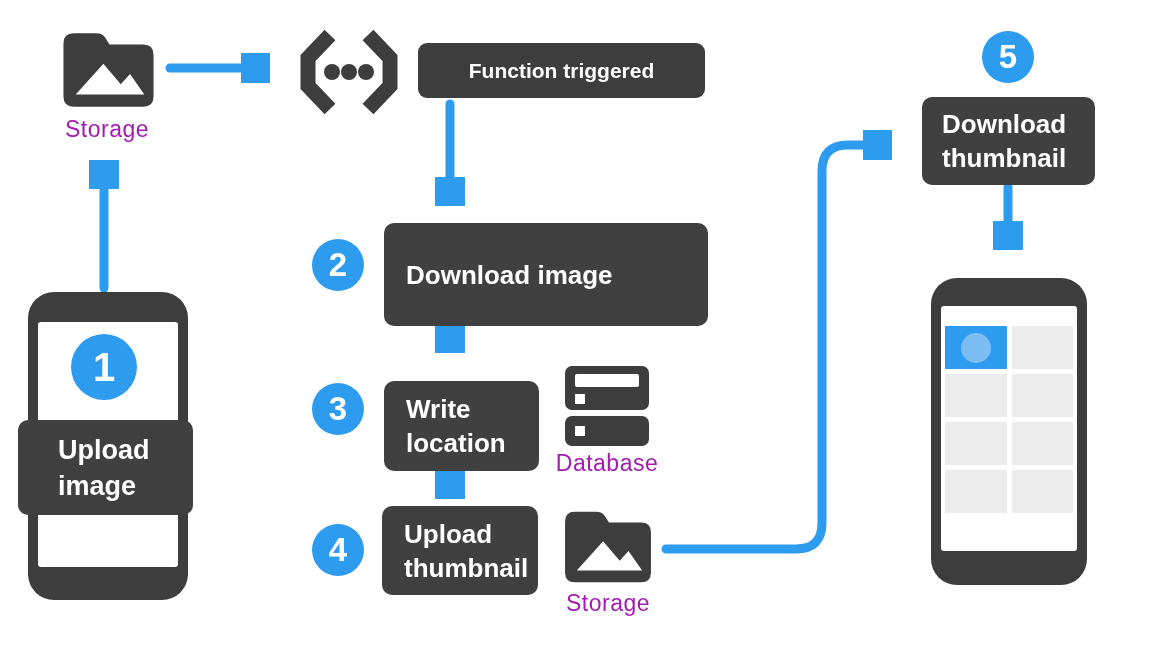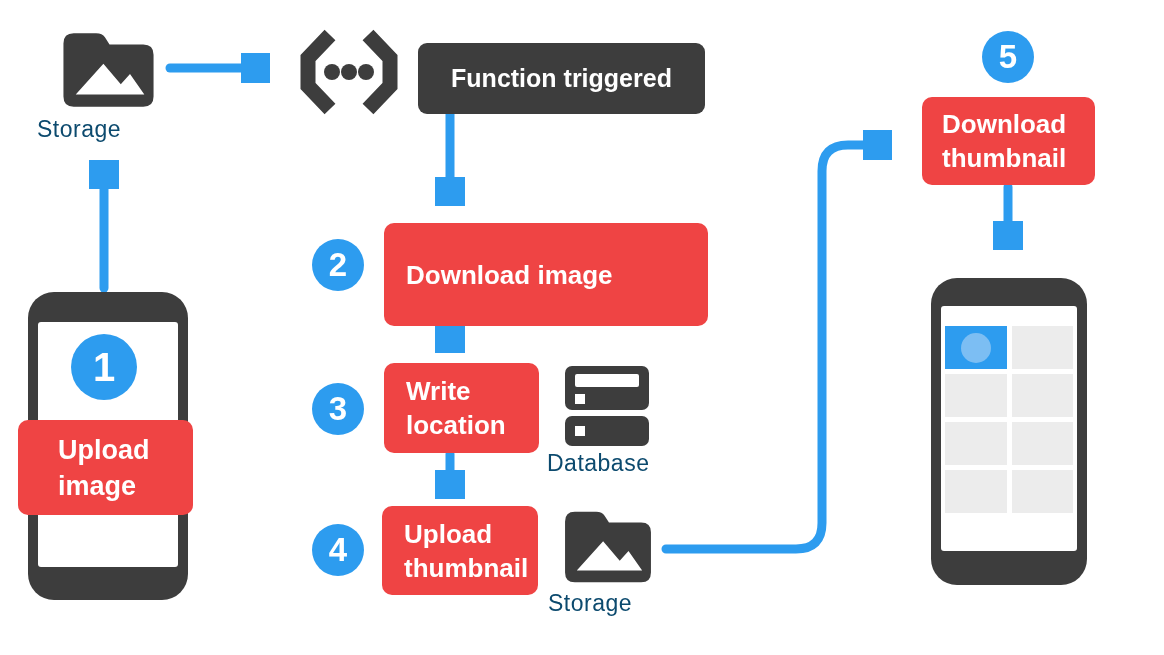--- a/index.html
+++ b/index.html
@@ -6,38 +6,38 @@
   .stage{
     position:relative;width:1164px;height:655px;background:#ffffff;
     font-family:"Liberation Sans", sans-serif;overflow:hidden;
   }
   .abs{position:absolute;}
   
   #arrows{position:absolute;left:0;top:0;width:1164px;height:655px;}
   #arrows path{stroke:#2d9cef;stroke-width:9;fill:none;stroke-linecap:round;}
   
   .icon-label{
-    color:#0c4a6e;font-size:23px;letter-spacing:0.5px;
+    color:#a21caf;font-size:23px;text-align:center;letter-spacing:0.5px;
   }
   
   .badge{
-    left:418px;top:43px;width:287px;height:71px;background:#3d3d3d;
+    left:418px;top:43px;width:287px;height:55px;background:#3d3d3d;
     border-radius:9px;display:flex;align-items:center;justify-content:center;
-    color:#ffffff;font-weight:bold;font-size:25px;
+    color:#ffffff;font-weight:bold;font-size:21px;
   }
   
   .step-circle{
     background:#2d9cef;border-radius:50%;color:#ffffff;font-weight:bold;
     display:flex;align-items:center;justify-content:center;
   }
   .c-sm{width:52px;height:52px;font-size:33px;}
   .c-lg{width:66px;height:66px;font-size:40px;}
   
   .step-box{
-    background:#ef4444;border-radius:10px;color:#ffffff;font-weight:bold;
+    background:#404040;border-radius:10px;color:#ffffff;font-weight:bold;
     font-size:26px;line-height:34px;display:flex;flex-direction:column;
     justify-content:center;box-sizing:border-box;
   }
   
   .phone{background:#3d3d3d;border-radius:26px;}
   .phone-screen{position:absolute;background:#ffffff;border-radius:3px;}
   .thumb-grid{
     position:absolute;left:4px;top:20px;width:128px;
     display:grid;grid-template-columns:1fr 1fr;gap:5px;
   }
@@ -85,21 +85,21 @@
   </div>
 
   <div class="abs badge">Function triggered</div>
 
   <div class="abs step-circle c-sm" style="left:312px;top:239px;">2</div>
   <div class="abs step-box" style="left:384px;top:223px;width:324px;height:103px;padding-left:22px;">
     <span>Download image</span>
   </div>
 
   <div class="abs step-circle c-sm" style="left:312px;top:383px;">3</div>
-  <div class="abs step-box" style="left:384px;top:363px;width:155px;height:90px;padding-left:22px;">
+  <div class="abs step-box" style="left:384px;top:381px;width:155px;height:90px;padding-left:22px;">
     <span>Write</span>
     <span>location</span>
   </div>
 
   <div class="abs" style="left:561px;top:362px;width:92px;height:84px;">
     <svg class="icon-svg" viewBox="0 0 92 84">
       <rect x="4" y="4" width="84" height="44" rx="7" fill="#3d3d3d"></rect>
       <rect x="4" y="54" width="84" height="30" rx="7" fill="#3d3d3d"></rect>
       <rect x="14" y="12" width="64" height="13" rx="2" fill="#ffffff"></rect>
       <rect x="14" y="32" width="10" height="10" fill="#ffffff"></rect>

